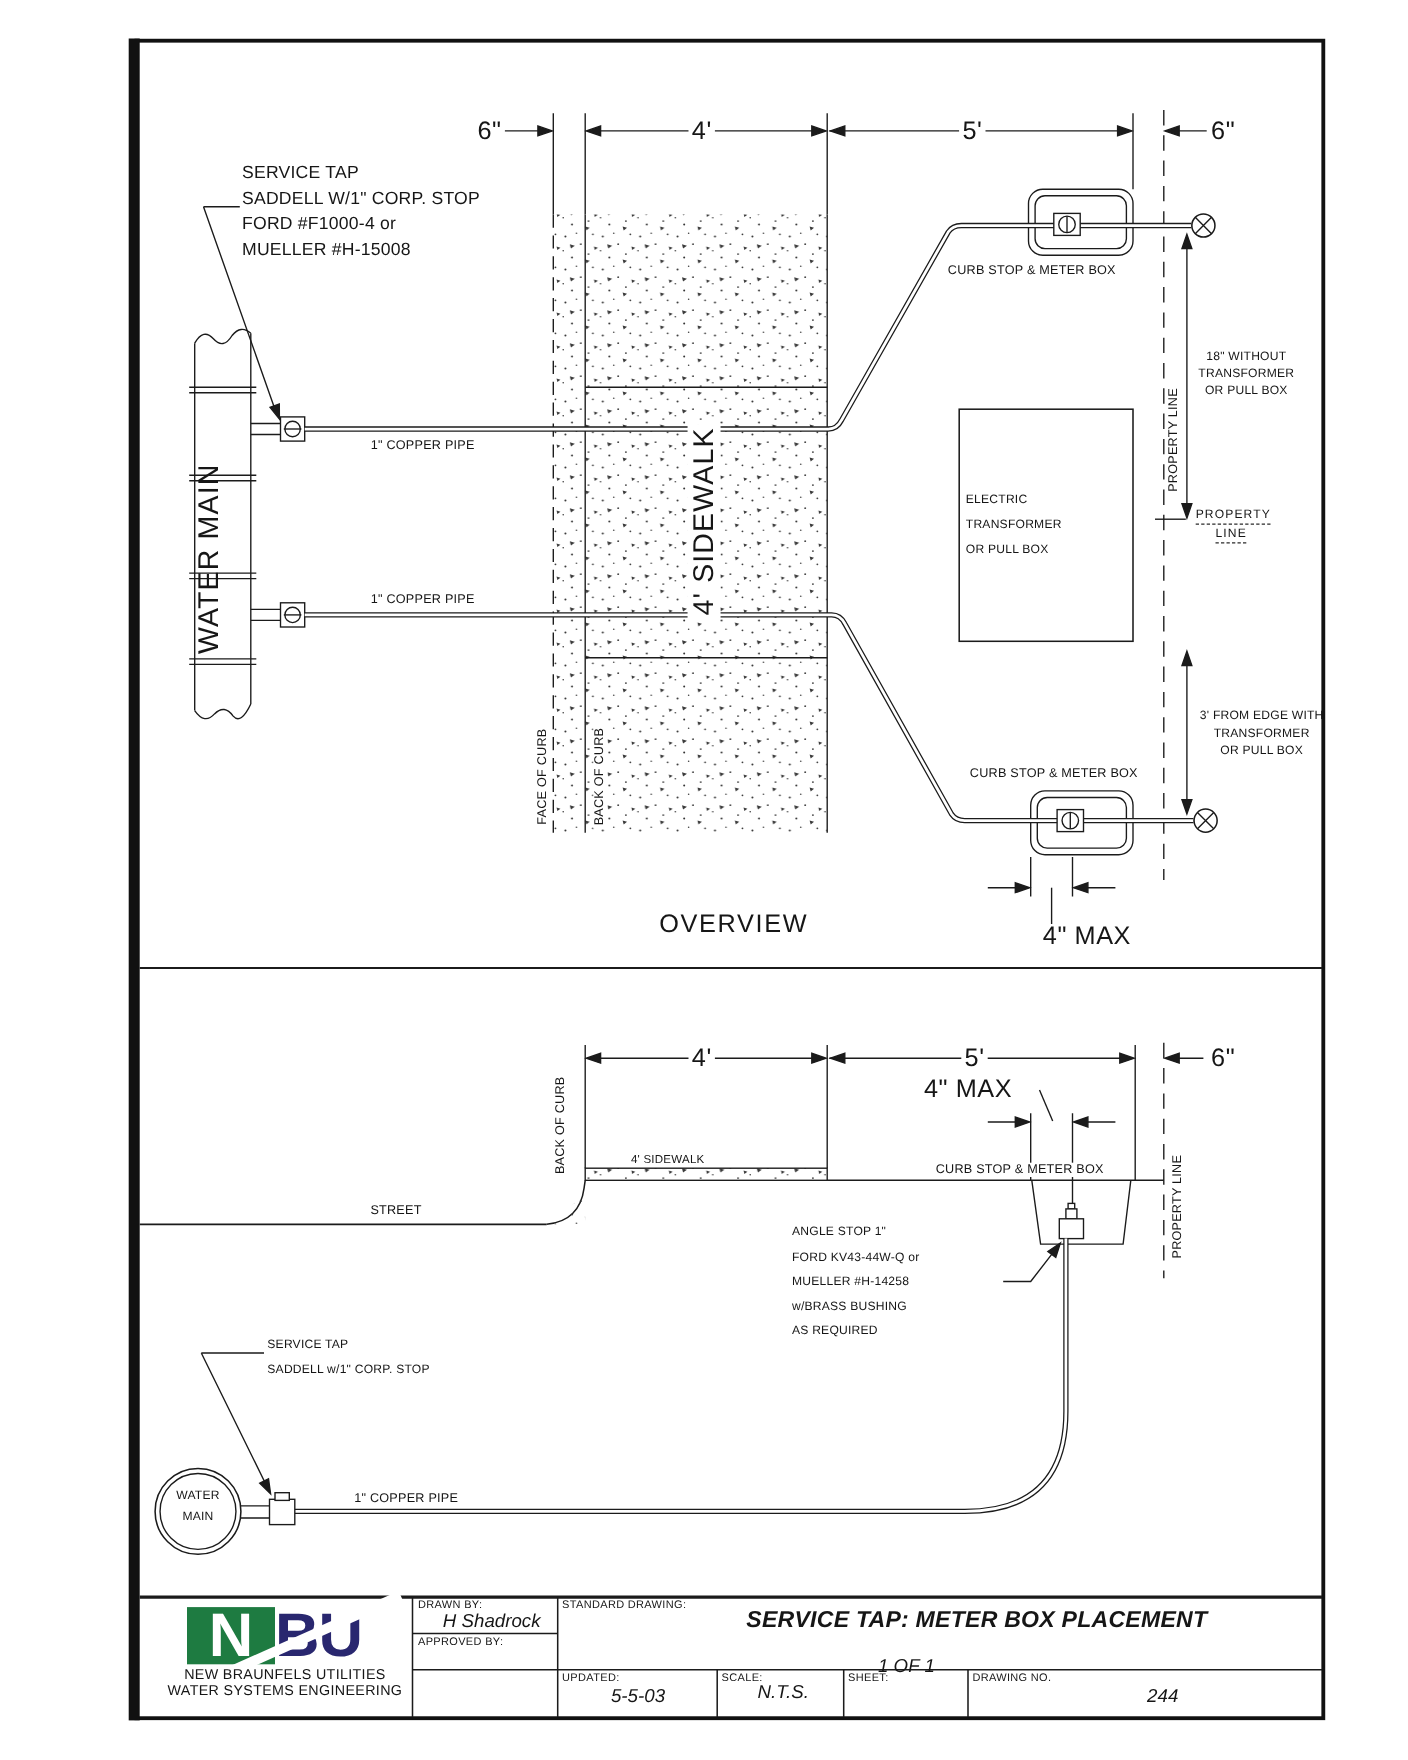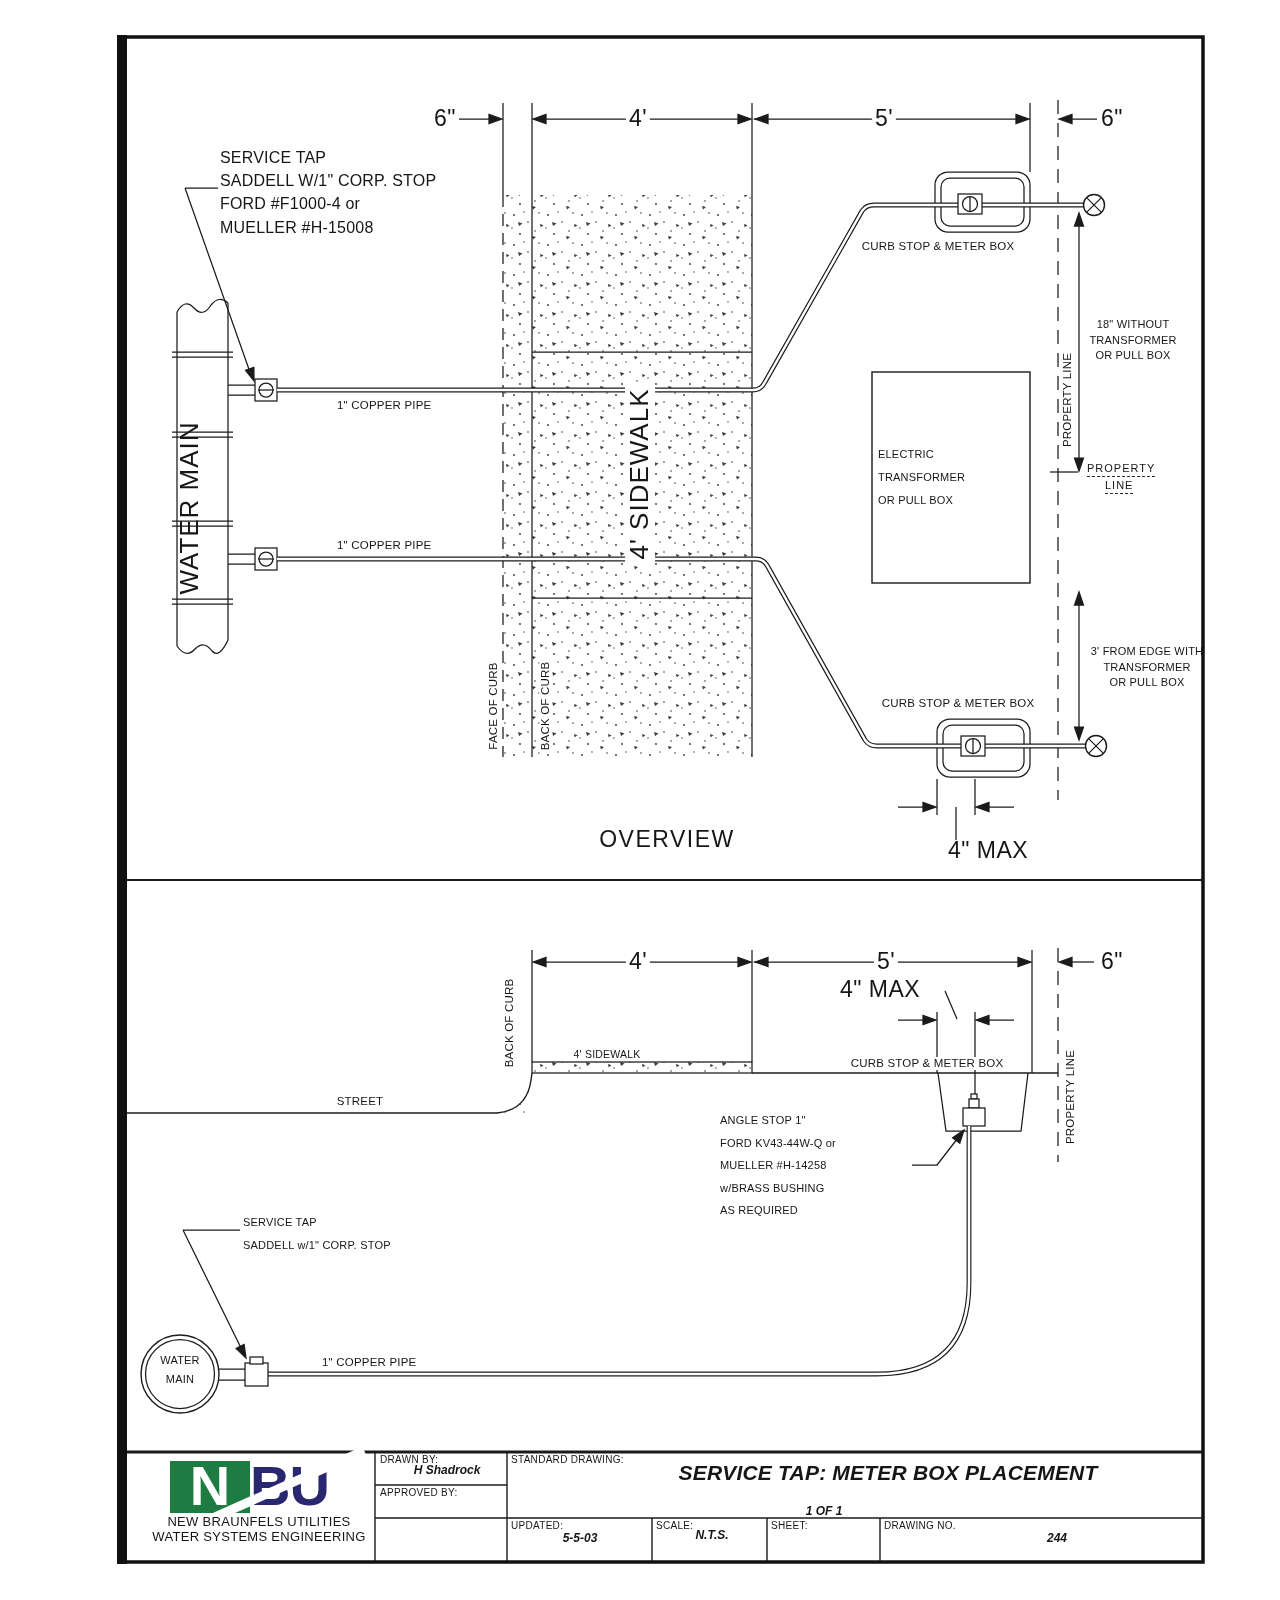--- a/index.html
+++ b/index.html
@@ -14,21 +14,21 @@
   .big{font-size:23px;letter-spacing:.5px;}
   .sm{font-size:11.5px;letter-spacing:.2px;}
   .xs{font-size:10.5px;letter-spacing:.2px;}
   .md{font-size:11px;letter-spacing:.2px;}
   .note{font-size:11px;line-height:15.5px;letter-spacing:.2px;}
   .notebk{font-size:16px;line-height:23.2px;letter-spacing:.2px;}
   .vbig{font-size:26px;letter-spacing:1px;}
   .dashu{border-bottom:1.2px dashed #2a2a2a;padding-bottom:1px;font-size:11px;letter-spacing:1px;}
   
   .tb-label{font-size:10px;letter-spacing:.3px;}
-  .tb-val{font-size:12px;font-style:italic;font-weight:bold;}
+  .tb-val{font-size:17px;font-style:italic;}
   .tb-title{font-size:21px;font-weight:bold;font-style:italic;letter-spacing:.2px;}
   #logo-green{position:absolute;left:170px;top:1461px;width:80px;height:52px;background:#1e7b41;}
   #logo-n{position:absolute;left:170px;top:1458px;width:80px;height:52px;color:#ffffff;
           font-size:56px;font-weight:bold;text-align:center;line-height:56px;}
   #logo-bu{position:absolute;left:250px;top:1458px;color:#29276f;font-size:56px;
            font-weight:bold;line-height:56px;letter-spacing:-1px;}
   #logo-slash{position:absolute;left:148px;top:1492px;width:226px;height:9px;background:#ffffff;
            transform:rotate(-24deg);}
   .org{font-size:13px;letter-spacing:.3px;}
 </style>

